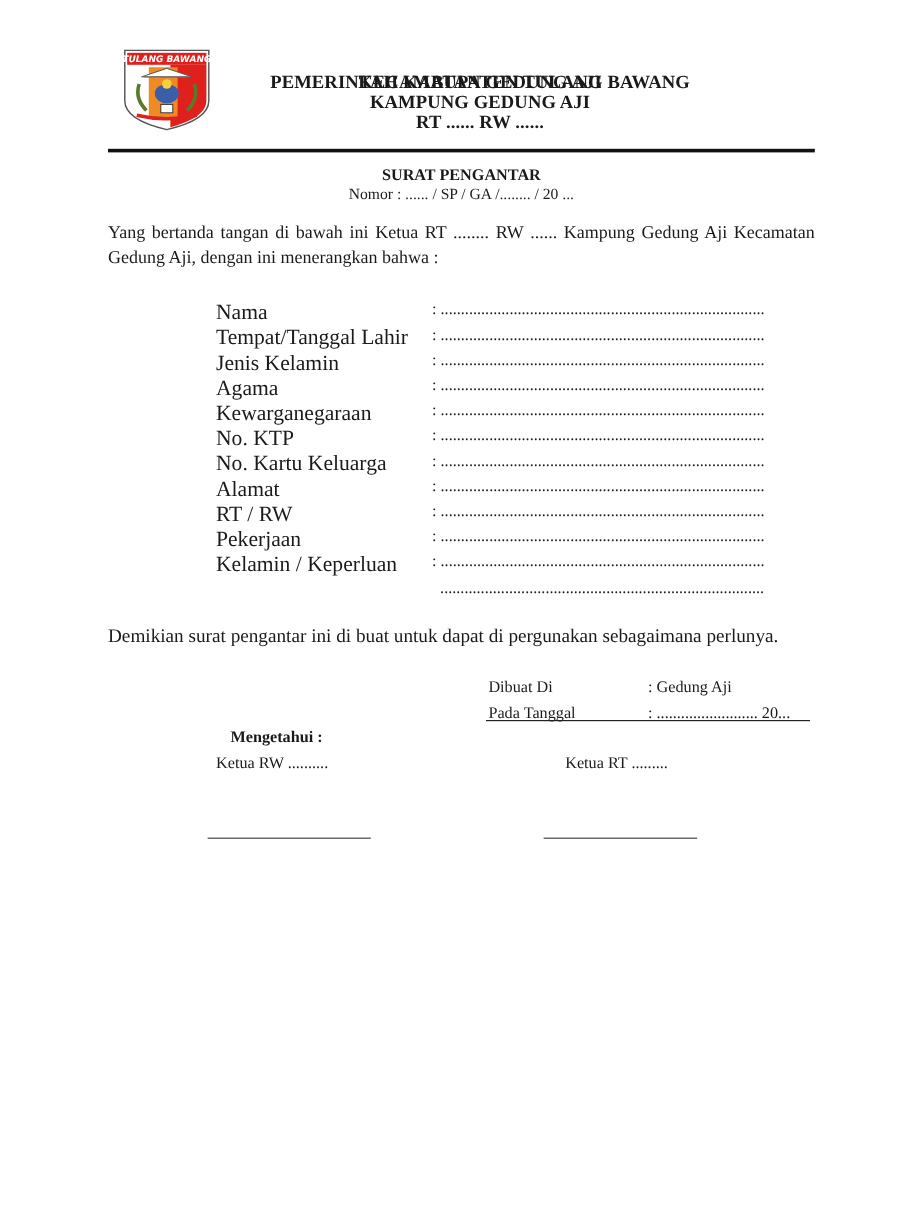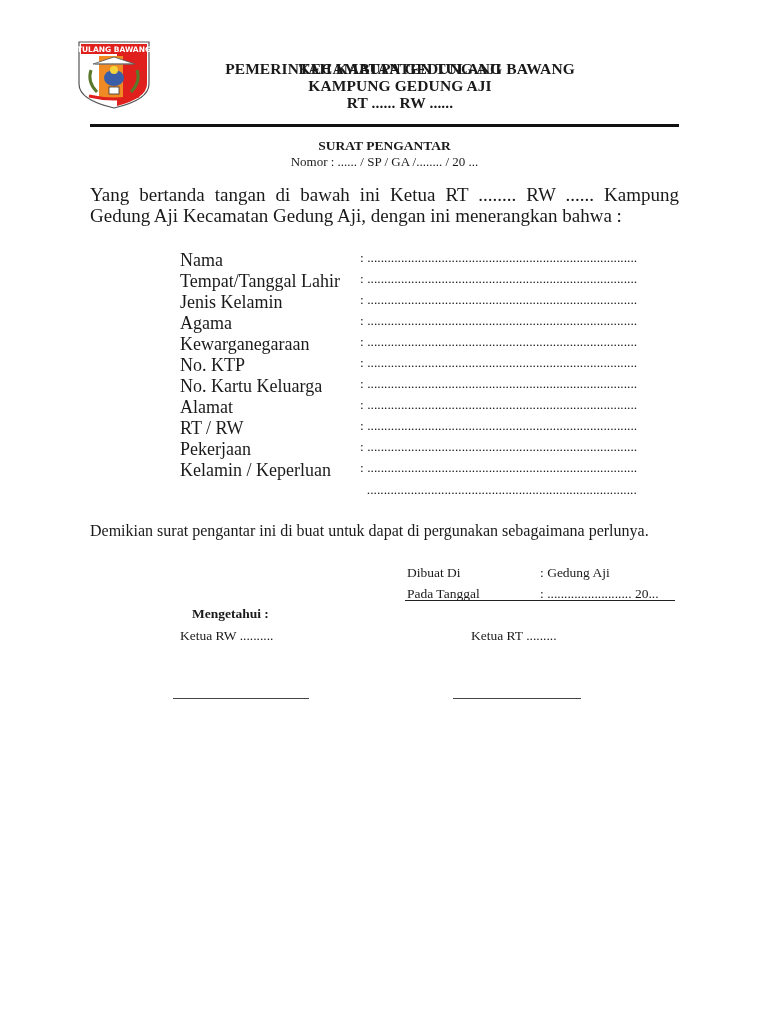--- a/index.html
+++ b/index.html
@@ -4,35 +4,35 @@
   <style>
     html, body { margin: 0; padding: 0; background: #ffffff; }
     body {
       width: 768px; height: 1024px; position: relative; overflow: hidden;
       font-family: "Liberation Serif", "DejaVu Serif", serif;
       color: #1a1a1a;
     }
     .abs { position: absolute; }
 
     
-    .logo { left: 77px; top: 40px; width: 74px; height: 70px; }
+    .logo { left: 102px; top: 40px; width: 74px; height: 70px; font-style: italic; }
 
     
     .hdr { left: 190px; width: 420px; text-align: center; font-weight: bold; font-size: 15.5px; line-height: 18px; letter-spacing: 0.1px; }
     .hdr1 { top: 28px; margin-top: 32px; }
     .hdr2 { top: 60px; }
     .hdr3 { top: 77px; }
     .hdr4 { top: 94px; }
 
     .rule { left: 90px; top: 124px; width: 589px; height: 3px; background: #111; }
 
     .title { left: 90px; width: 589px; top: 138px; text-align: center; font-weight: bold; font-size: 13.5px; }
     .nomor { left: 90px; width: 589px; top: 154px; text-align: center; font-size: 13px; }
 
-    .intro { left: 90px; top: 184px; width: 589px; font-size: 19px; line-height: 21px; text-align: justify; text-align-last: left; }
+    .intro { left: 90px; top: 184px; width: 589px; font-size: 15px; line-height: 21px; text-align: justify; text-align-last: left; }
 
     .field-label { left: 180px; font-size: 18px; }
     .field-value { left: 360px; width: 320px; font-size: 13.5px; white-space: nowrap; overflow: hidden; }
 
     .closing { left: 90px; top: 522px; font-size: 16px; }
 
     .meta-label { left: 407px; font-size: 13.5px; }
     .meta-value { left: 540px; font-size: 13.5px; white-space: nowrap; }
     .meta-underline { left: 405px; top: 600px; width: 270px; height: 1px; background: #222; }
 

